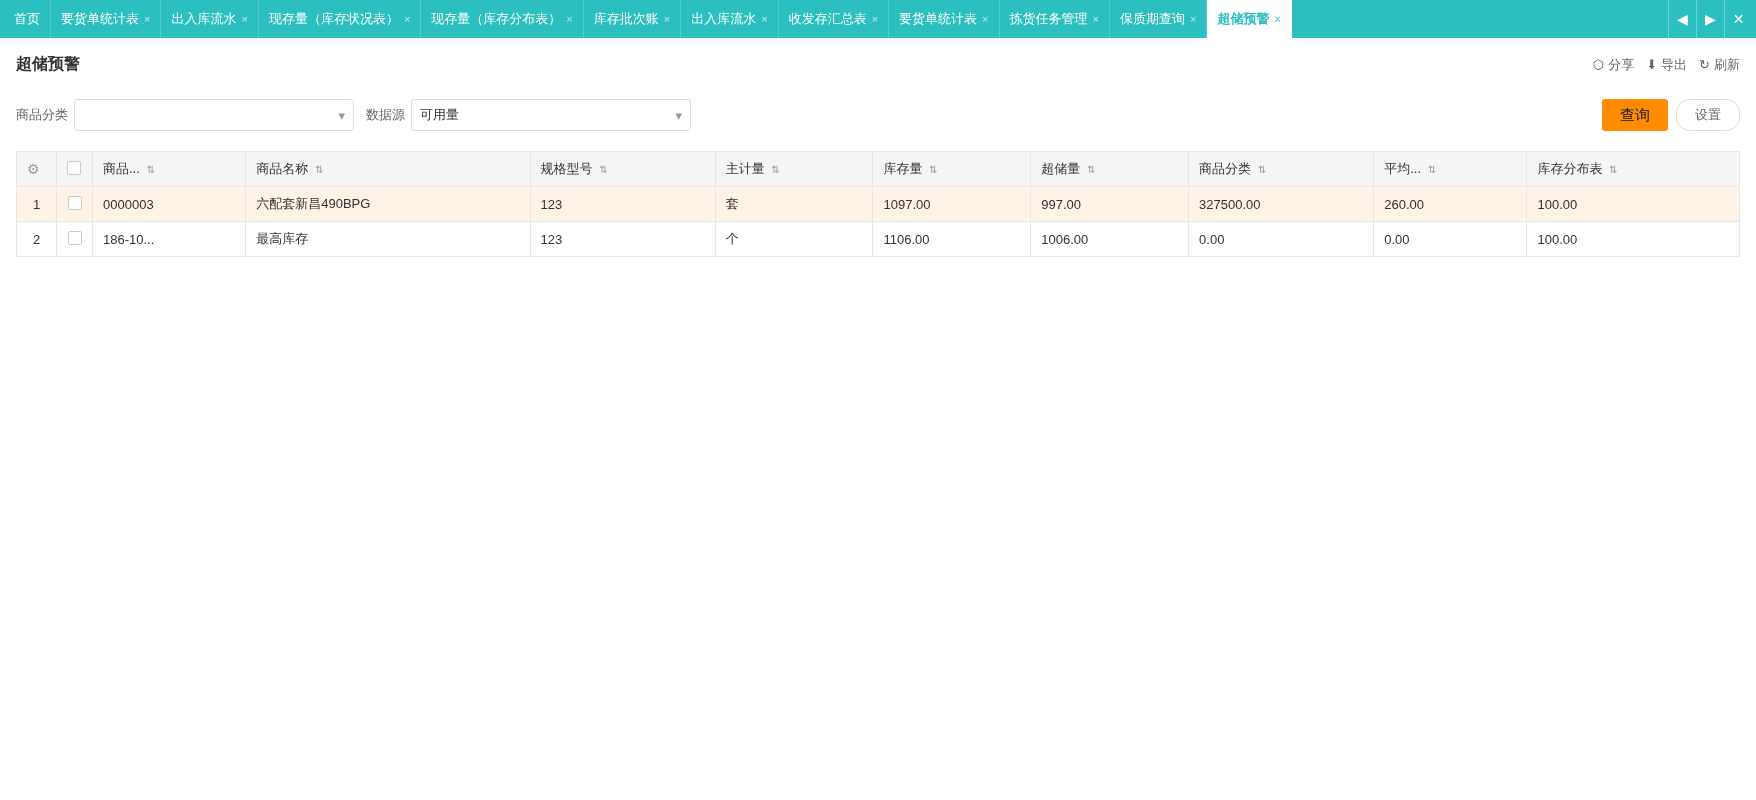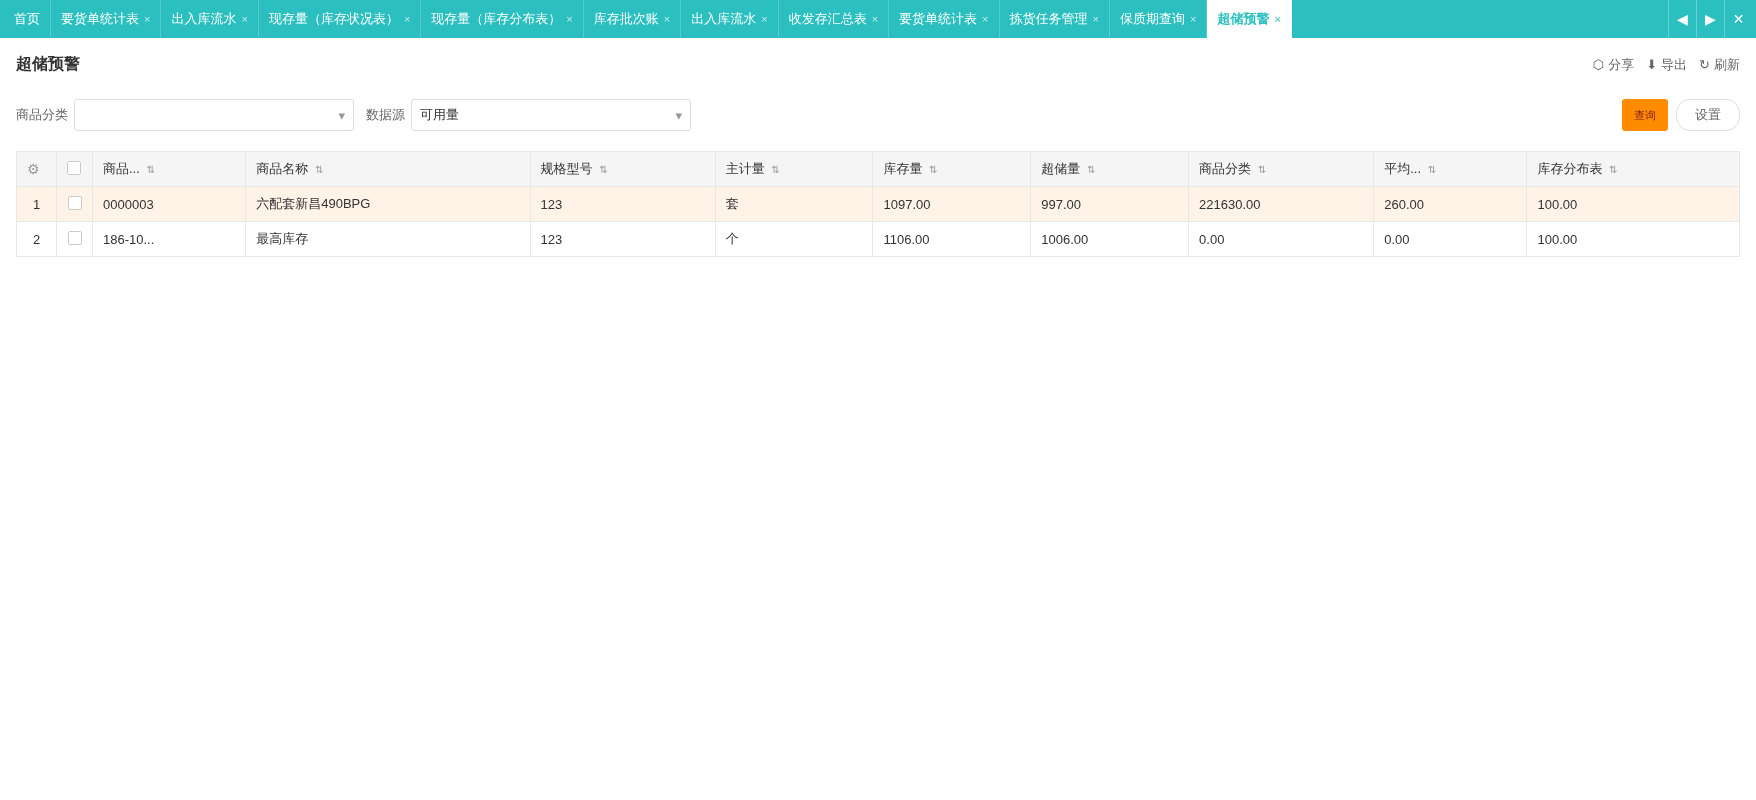--- a/index.html
+++ b/index.html
@@ -129,25 +129,25 @@
       color: #999;
       pointer-events: none;
     }
     .filter-buttons {
       margin-left: auto;
       display: flex;
       gap: 8px;
     }
     .btn-query {
       background: #ff8c00;
-      color: #7f1d1d;
+      color: #0f172a;
       border: none;
       border-radius: 3px;
-      padding: 6px 12px;
-      font-size: 11px;
+      padding: 6px 18px;
+      font-size: 15px;
       cursor: pointer;
     }
     .btn-settings {
       background: #fff;
       color: #666;
       border: 1px solid #ddd;
       border-radius: 14px;
       padding: 6px 18px;
       font-size: 13px;
       cursor: pointer;
@@ -369,21 +369,21 @@
     <td class="col-index row-num">1</td>
     <td class="col-checkbox">
       <span class="checkbox-cell"></span>
     </td>
     <td>0000003</td>
     <td>六配套新昌490BPG</td>
     <td>123</td>
     <td>套</td>
     <td>1097.00</td>
     <td>997.00</td>
-    <td>221630.00</td>
+    <td>327500.00</td>
     <td>260.00</td>
     <td>100.00</td>
   </tr>
         <tr class="row-normal">
     <td class="col-index row-num">2</td>
     <td class="col-checkbox">
       <span class="checkbox-cell"></span>
     </td>
     <td>186-10...</td>
     <td>最高库存</td>

